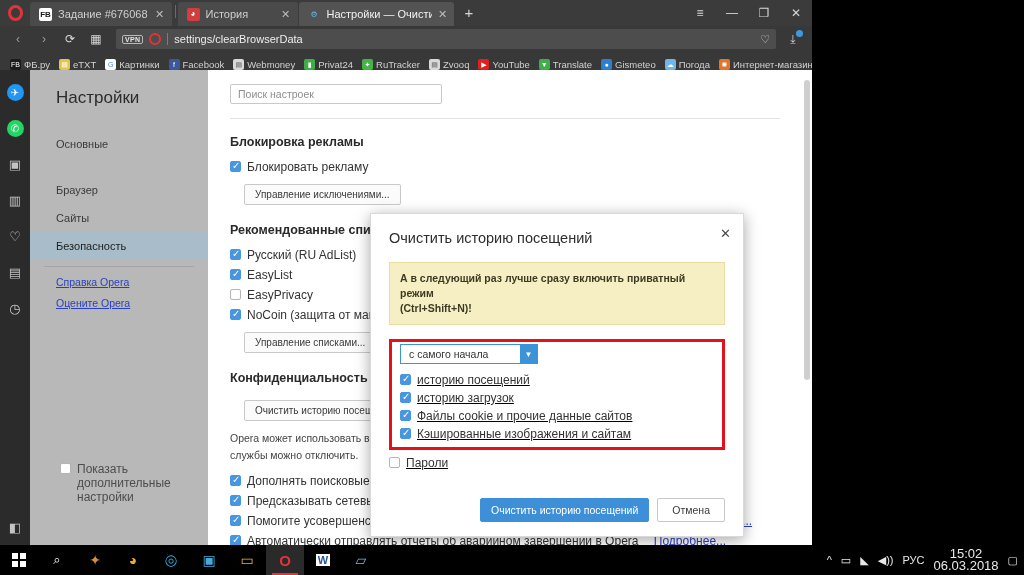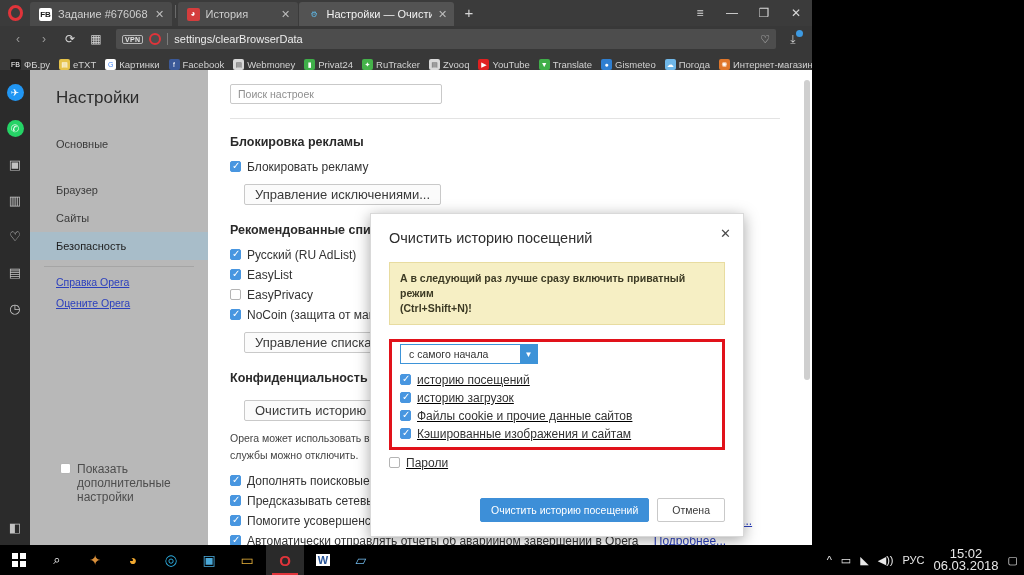--- a/index.html
+++ b/index.html
@@ -91,21 +91,21 @@
   .cbrow { display: flex; align-items: flex-start; gap: 6px; font-size: 12px; color: #333; padding: 3px 0; }
   .cb { width: 11px; height: 11px; flex: 0 0 11px; border: 1px solid #b4b4b4; border-radius: 2px; background: #fff; margin-top: 1px; position: relative; }
   .cb.on { background: #4896e0; border-color: #4896e0; }
   .cb.on::after {
     content: "✓"; position: absolute; left: 1px; top: -2px;
     color: #fff; font-size: 10px; line-height: 12px;
   }
   .btn-light {
     display: inline-flex; align-items: center; height: 21px; padding: 0 10px;
     border: 1px solid #c9c9c9; border-radius: 2px; background: #fbfbfb;
-    font-size: 13px; color: #3a3a3a; margin: 7px 0 2px 14px;
+    font-size: 10px; color: #3a3a3a; margin: 7px 0 2px 14px;
   }
   .para { font-size: 10.5px; color: #444; line-height: 15px; margin-top: 8px; }
   .ilink { color: #2b3fbd; text-decoration: underline; }
 
   
   .overlay { position: absolute; left: 178px; top: 0; right: 0; bottom: 0; }
   .modal {
     position: absolute; left: 162px; top: 143px; width: 374px;
     background: #fff; box-shadow: 0 3px 14px rgba(0,0,0,.35);
     border: 1px solid #d9d9d9;

